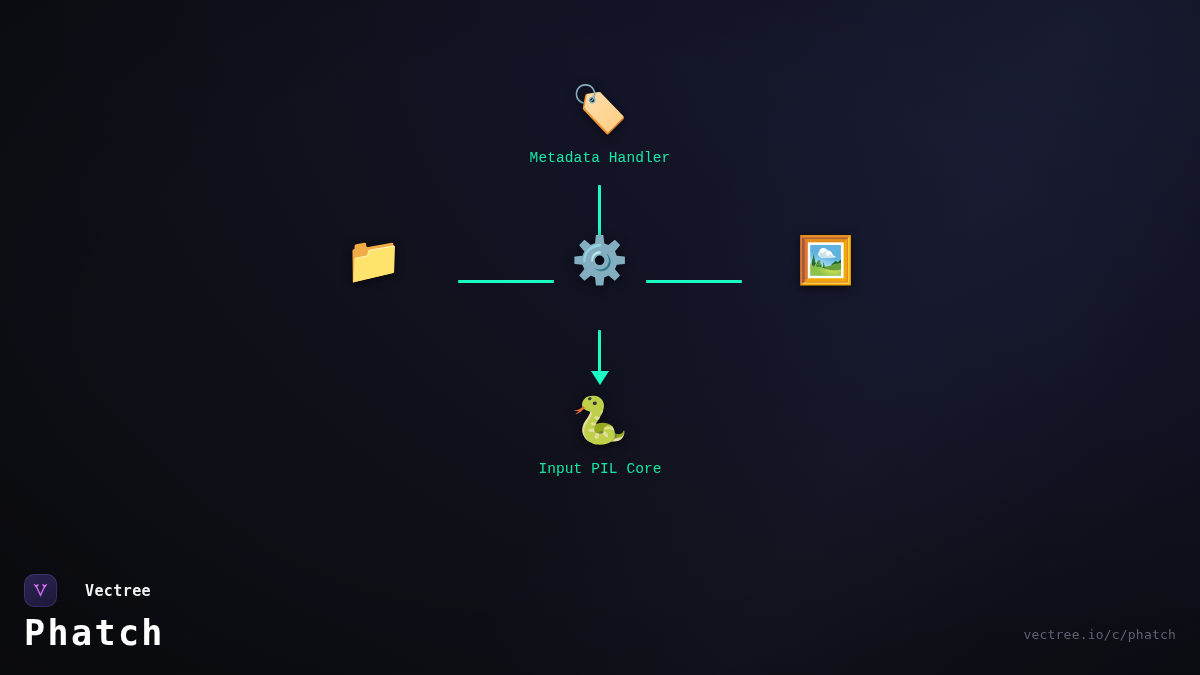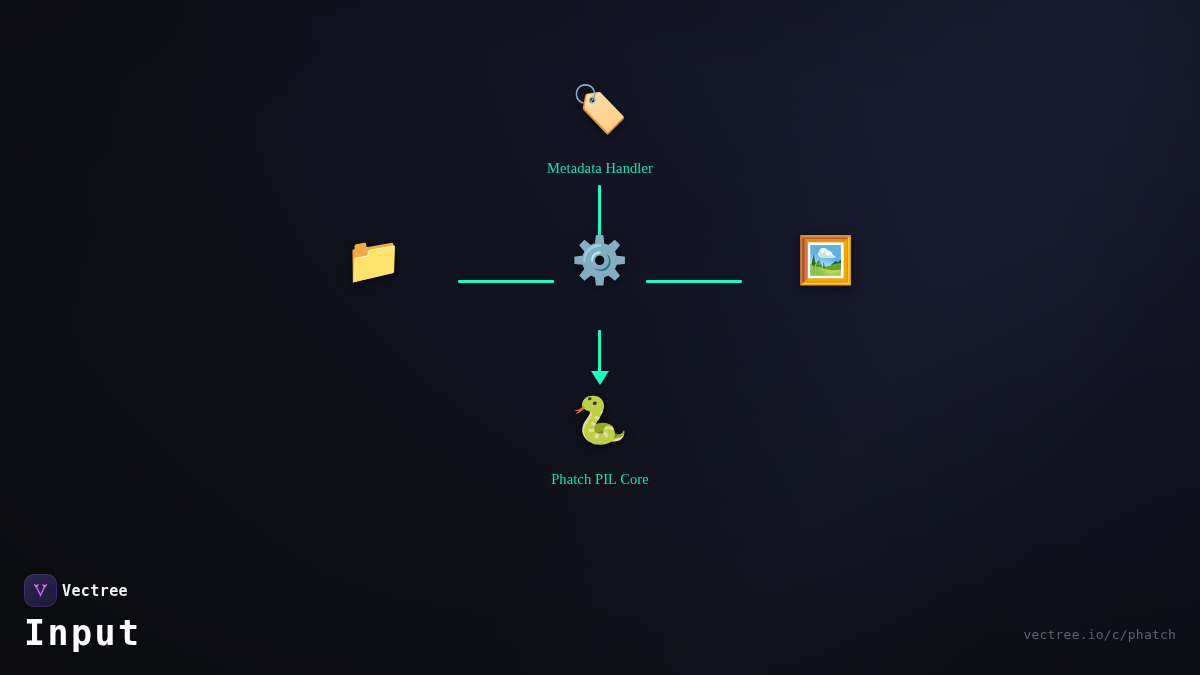--- a/index.html
+++ b/index.html
@@ -53,25 +53,25 @@
   .node .glyph {
     font-size: 46px;
     line-height: 58px;
     height: 58px;
     display: block;
     font-family: "DejaVu Sans", "Liberation Sans", sans-serif;
     filter: drop-shadow(0 2px 5px rgba(0,0,0,0.55));
   }
   .node .label {
     display: block;
-    margin-top: 22px;
+    margin-top: 12px;
     font-size: 14.5px;
     letter-spacing: 0.1px;
     color: #15e8a4;
-    font-family: Liberation Serif, serif;
+    font-family: Liberation Mono, monospace;
     white-space: nowrap;
   }
 
   
   .conn {
     position: absolute;
     background: #1dfbc5;
     border-radius: 1px;
     z-index: 1;
   }
@@ -93,21 +93,21 @@
   
   #brand {
     position: absolute;
     left: 24px;
     bottom: 22px;
     z-index: 5;
   }
   #brand-row {
     display: flex;
     align-items: center;
-    gap: 5px;
+    gap: 28px;
   }
   #brand-logo {
     width: 33px;
     height: 33px;
     border-radius: 10px;
     background: linear-gradient(150deg, #2b2550 0%, #241d45 55%, #1d1838 100%);
     box-shadow: inset 0 0 0 1px rgba(150,120,220,0.20);
     display: flex;
     align-items: center;
     justify-content: center;
@@ -171,38 +171,38 @@
     <div class="node" style="left:600px; top:231px;">
       <span class="glyph">⚙️</span>
     </div>
 
     <div class="node" style="left:826px; top:231px;">
       <span class="glyph">🖼️</span>
     </div>
 
     <div class="node" style="left:600px; top:391px;">
       <span class="glyph">🐍</span>
-      <span class="label">Phatch PIL Core</span>
+      <span class="label">Input PIL Core</span>
     </div>
 
   </div>
 
   <div id="brand">
     <div id="brand-row">
       <div id="brand-logo">
         <svg width="21" height="21" viewBox="0 0 24 24" aria-hidden="true">
           <g stroke="#cf63f0" stroke-width="1.7" stroke-linecap="round" fill="none">
             <path d="M7.2 7.2 L12 17.4 L16.8 7.2"></path>
             <path d="M5.3 5.4 L7.2 7.2 L9.3 5.6"></path>
             <path d="M14.7 5.6 L16.8 7.2 L18.7 5.4"></path>
           </g>
           <circle cx="7.2" cy="7.2" r="1.25" fill="#e07cff"></circle>
           <circle cx="16.8" cy="7.2" r="1.25" fill="#e07cff"></circle>
         </svg>
       </div>
       <span id="brand-name">Vectree</span>
     </div>
-    <div id="brand-title">Input</div>
+    <div id="brand-title">Phatch</div>
   </div>
 
   <div id="brand-url">vectree.io/c/phatch</div>
 
 </div>
 
 </body></html>

